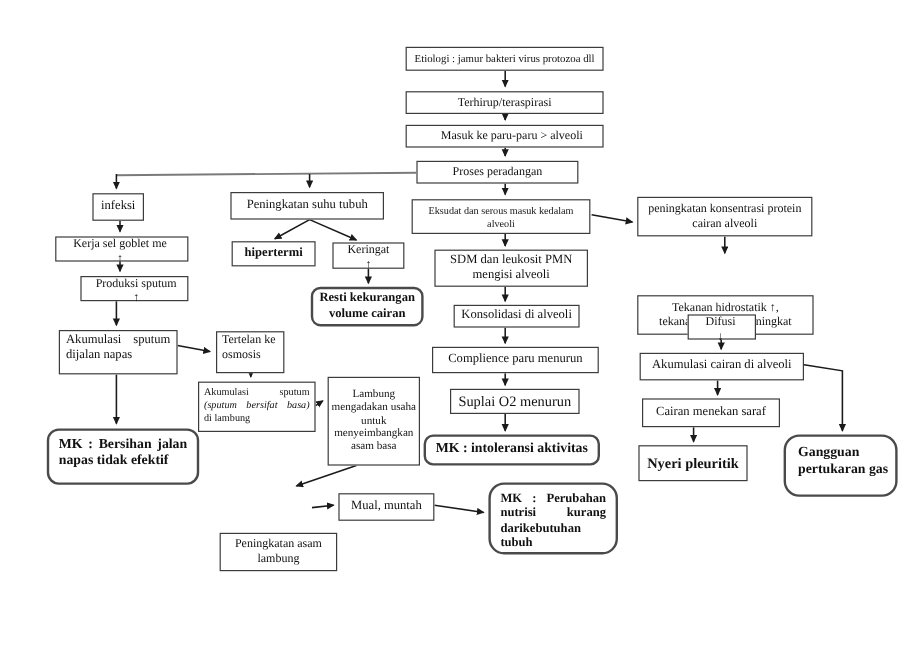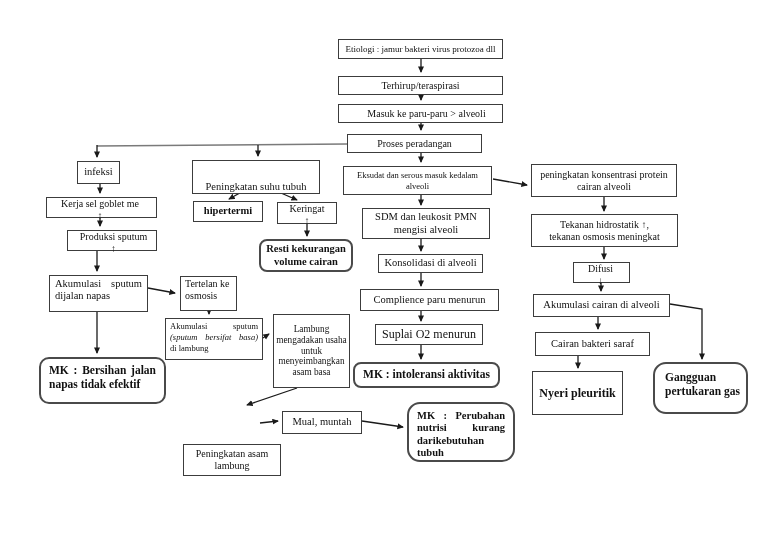--- a/index.html
+++ b/index.html
@@ -11,21 +11,21 @@
   .node{
     position:absolute;box-sizing:border-box;background:#fff;
     border:1.5px solid #3c3c3c;
     display:flex;align-items:center;justify-content:center;
     text-align:center;line-height:1.18;
   }
   .rounded{border-radius:10px;border-width:2px;border-color:#4a4a4a;}
   .bold{font-weight:bold;}
   .blk{display:block;text-align:justify;}
   .spread{justify-content:space-between;padding:0 6px;flex-direction:column;}
-  .col{flex-direction:column;}
+  .col{flex-direction:column;margin-top:32px;}
   .jline{display:block;text-align-last:justify;}
   .it{font-style:italic;}
   .arrowglyph{font-weight:bold;}
 
   
   .n-etiologi{left:338px;top:39px;width:165px;height:20px;font-size:9px;}
   .n-terhirup{left:338px;top:76px;width:165px;height:19px;font-size:10px;}
   .n-masuk{left:338px;top:104px;width:165px;height:19px;font-size:10px;padding-left:12px;}
   .n-proses{left:347px;top:134px;width:135px;height:19px;font-size:10px;}
 
@@ -35,38 +35,38 @@
   .n-akum-napas{left:49px;top:275px;width:99px;height:37px;font-size:10.5px;padding:2px 5px;}
   .n-mk-bersihan{left:39px;top:357px;width:127px;height:47px;font-size:11.5px;padding:5px 8px;}
 
   .n-tertelan{left:180px;top:276px;width:57px;height:35px;font-size:10px;padding:1px 4px;text-align:left;}
   .n-akum-lambung{left:165px;top:318px;width:98px;height:42px;font-size:8.5px;padding:2px 4px;line-height:1.3;}
   .n-lambung{left:273px;top:314px;width:77px;height:74px;font-size:9.3px;padding:2px 1px;}
   .n-peningkatan-asam{left:183px;top:408px;width:98px;height:32px;font-size:10px;margin-top:36px;}
   .n-mual{left:282px;top:411px;width:80px;height:23px;font-size:10.5px;}
   .n-mk-nutrisi{left:407px;top:402px;width:108px;height:60px;font-size:10.5px;padding:6px 8px;border-radius:13px;}
 
-  .n-suhu{left:192px;top:160px;width:128px;height:34px;font-size:10.5px;align-items:flex-end;}
+  .n-suhu{left:192px;top:160px;width:128px;height:23px;font-size:10.5px;}
   .n-hipertermi{left:193px;top:201px;width:70px;height:21px;font-size:10.5px;}
   .n-keringat{left:277px;top:202px;width:60px;height:22px;font-size:10px;padding:0 5px;}
   .n-resti{left:259px;top:239px;width:94px;height:33px;font-size:10.5px;border-radius:8px;}
 
   .n-eksudat{left:343px;top:166px;width:149px;height:29px;font-size:8.5px;padding:0 3px;}
   .n-sdm{left:362px;top:208px;width:128px;height:31px;font-size:10.5px;}
   .n-konsolidasi{left:378px;top:254px;width:105px;height:19px;font-size:10.5px;}
   .n-complience{left:360px;top:289px;width:139px;height:22px;font-size:10.5px;}
   .n-suplai{left:375px;top:324px;width:108px;height:21px;font-size:12px;}
   .n-mk-intoleransi{left:353px;top:362px;width:147px;height:26px;font-size:11.5px;border-radius:8px;}
 
   .n-protein{left:531px;top:164px;width:146px;height:33px;font-size:10px;}
   .n-tekanan{left:531px;top:214px;width:147px;height:33px;font-size:10px;}
   .n-difusi{left:573px;top:262px;width:57px;height:21px;font-size:10px;padding:0 8px 0 6px;}
   .n-akum-cairan{left:533px;top:294px;width:137px;height:23px;font-size:10.5px;}
   .n-cairan-saraf{left:535px;top:332px;width:115px;height:24px;font-size:10.5px;}
-  .n-nyeri{left:532px;top:371px;width:91px;height:44px;font-size:12px;}
+  .n-nyeri{left:532px;top:371px;width:91px;height:30px;font-size:12px;}
   .n-gangguan{left:653px;top:362px;width:95px;height:52px;font-size:11.5px;padding:7px 4px 0 10px;text-align:left;border-radius:13px;}
 </style>
 </head>
 <body>
 
 <div class="canvas">
 
   <svg class="connectors" viewBox="0 0 768 543">
     <defs>
       <marker id="ah" markerWidth="9" markerHeight="9" refX="5.6" refY="3" orient="auto" markerUnits="userSpaceOnUse">
@@ -199,20 +199,20 @@
     <span>tekanan osmosis meningkat</span>
   </div>
   <div class="node n-difusi spread">
     <span>Difusi</span>
     <span class="arrowglyph">↓</span>
   </div>
   <div class="node n-akum-cairan">
       <span>Akumulasi cairan di alveoli</span>
     </div>
   <div class="node n-cairan-saraf">
-      <span>Cairan bakteri saraf</span>
+      <span>Cairan menekan saraf</span>
     </div>
   <div class="node n-nyeri bold">
       <span>Nyeri pleuritik</span>
     </div>
   <div class="node n-gangguan rounded bold blk"><span>Gangguan pertukaran gas</span></div>
 
 </div>
 
 </body></html>

